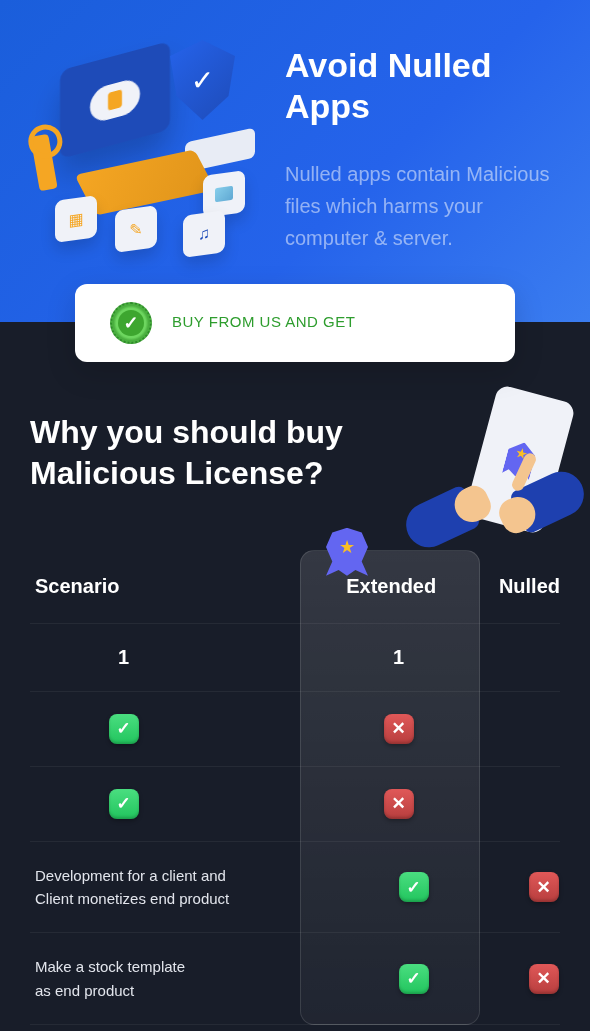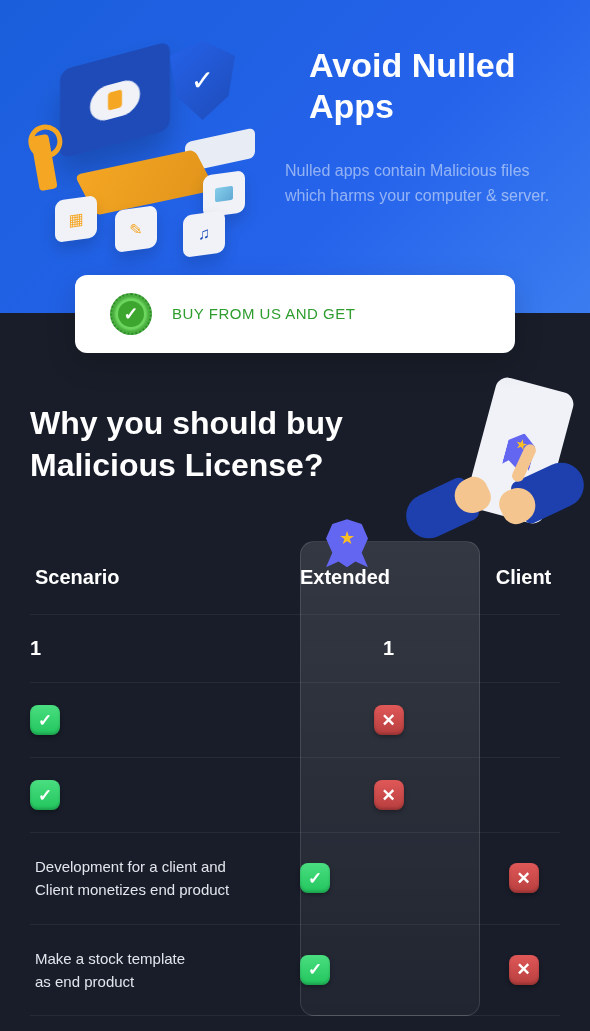--- a/index.html
+++ b/index.html
@@ -111,25 +111,24 @@
     .c2 { color: #f5a623; }
     .c3 { background: linear-gradient(135deg,#87ceeb,#5fa8d3); width:18px; height:14px; border-radius:2px; }
     .c4 { color: #1e4bb8; }
     .hero-text { flex: 1; padding-top: 10px; }
     .hero-title {
       color: #fff;
       font-size: 34px;
       font-weight: 800;
       line-height: 1.2;
       margin-bottom: 20px;
-      margin-left: 24px;
     }
     .hero-desc {
       color: rgba(255,255,255,0.5);
-      font-size: 16px;
+      font-size: 20px;
       line-height: 1.6;
       margin-top: 31px;
     }
     .cta-banner {
       background: #fff;
       border-radius: 12px;
       box-shadow: 0 10px 30px rgba(0,0,0,0.15);
       padding: 18px 35px;
       display: flex;
       align-items: center;
@@ -266,25 +265,26 @@
       border: 1px solid rgba(255,255,255,0.12);
       border-radius: 14px;
       backdrop-filter: blur(2px);
     }
     .table-row {
       display: flex;
       align-items: center;
       border-bottom: 1px solid rgba(255,255,255,0.06);
       position: relative;
       z-index: 2;
+      gap: 20px;
     }
     .table-row.header { padding: 25px 0; border-bottom: 1px solid rgba(255,255,255,0.06); }
     .table-row.body { padding: 22px 0; }
     .col-scenario { width: 270px; padding-left: 5px; }
-    .col-extended { width: 187px; text-align: left; }
+    .col-extended { width: 187px; text-align: center; }
     .col-regular { flex: 1; text-align: center; }
     .header .col-scenario,
     .header .col-extended,
     .header .col-regular {
       color: #fff;
       font-weight: 700;
       font-size: 20px;
     }
     .body .col-scenario {
       color: #e2e5ec;
@@ -377,21 +377,21 @@
     <div class="extended-col-bg"></div>
     <div class="col-ribbon">
       <div class="ribbon-shape">
           <span class="ribbon-star">★</span>
         </div>
     </div>
 
     <div class="table-row header">
       <div class="col-scenario">Scenario</div>
       <div class="col-extended">Extended</div>
-      <div class="col-regular">Client</div>
+      <div class="col-regular">Nulled</div>
     </div>
 
     <div id="table-body">
         <div class="table-row body">
           <div class="col-extended"><span class="value-text">1</span></div>
           <div class="col-regular"><span class="value-text">1</span></div>
         </div>
         <div class="table-row body">
           <div class="col-extended"><span class="check-box">✓</span></div>
           <div class="col-regular"><span class="cross-box">✕</span></div>

